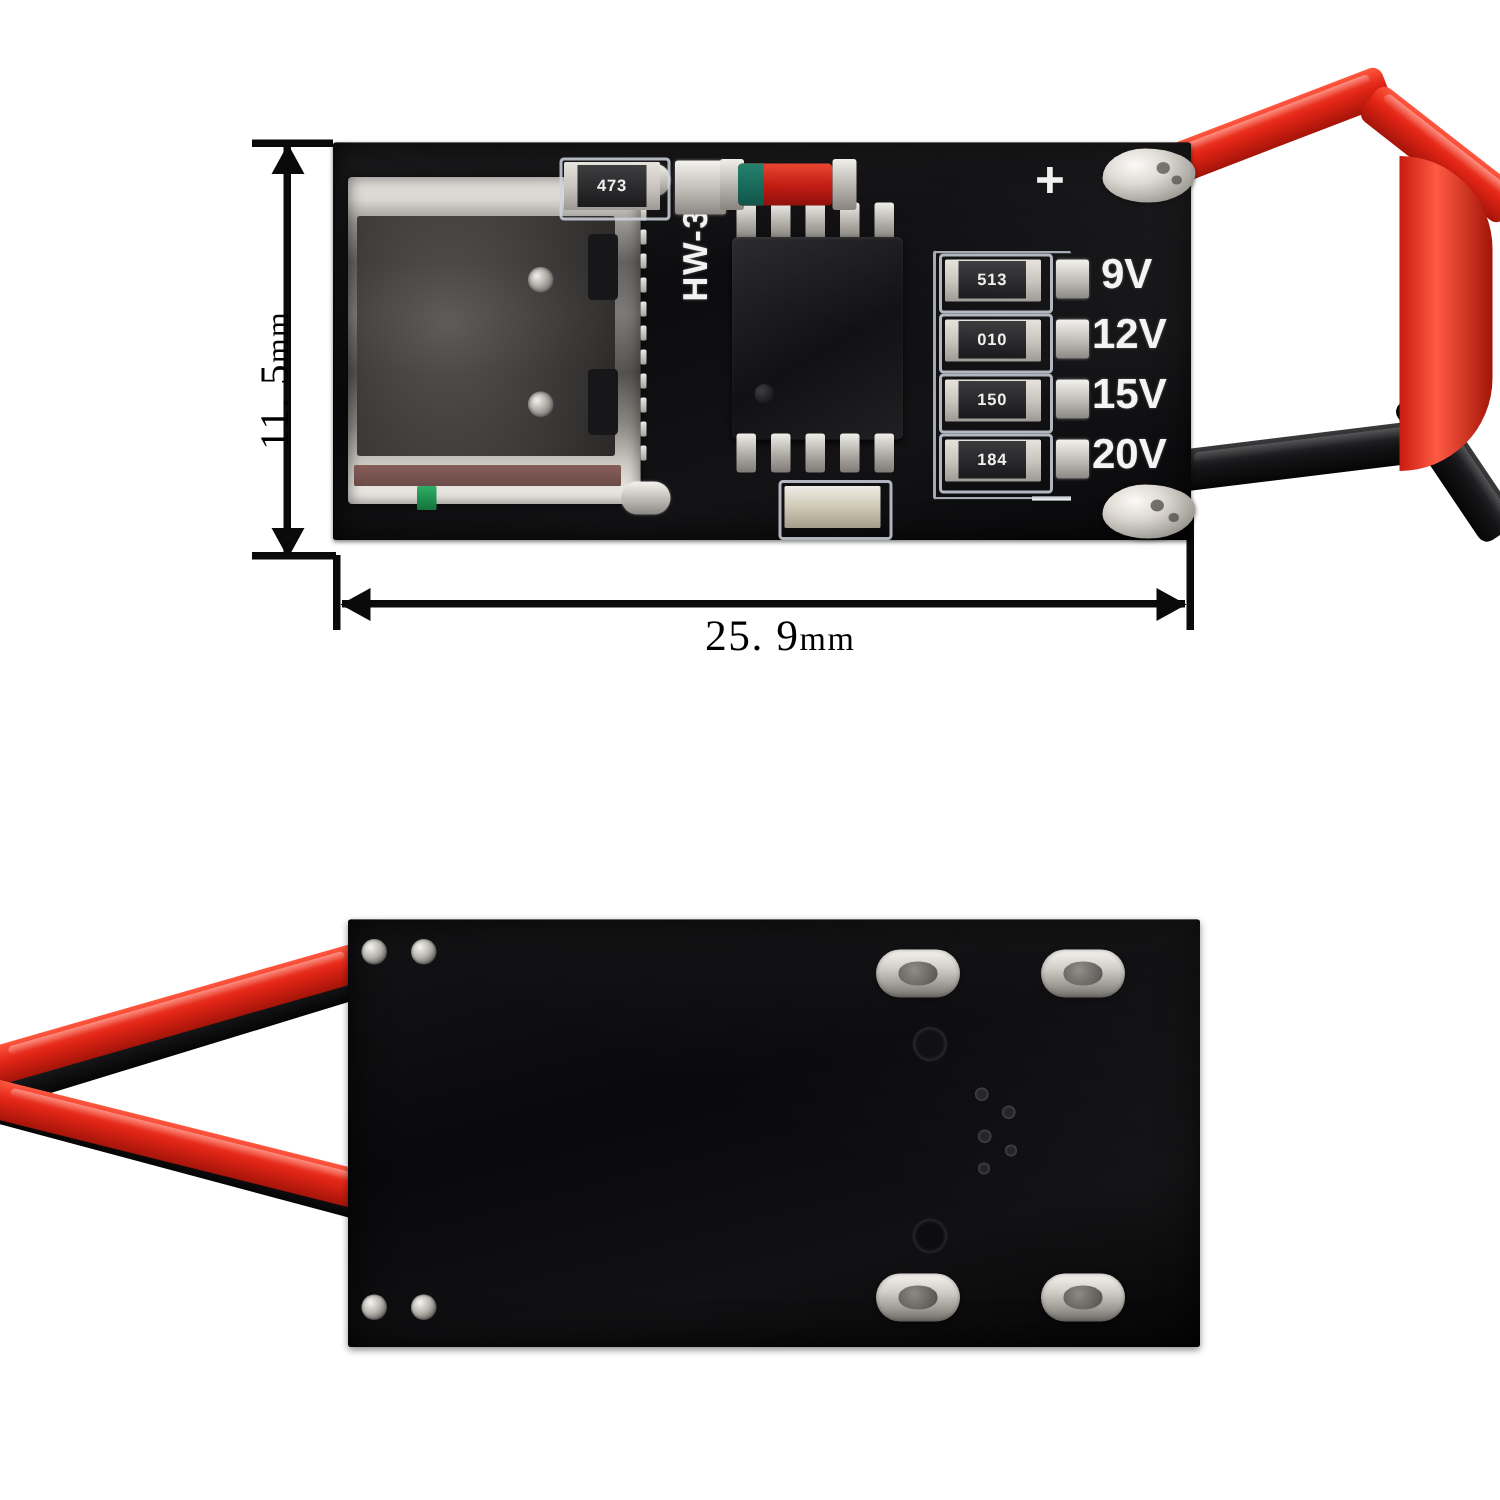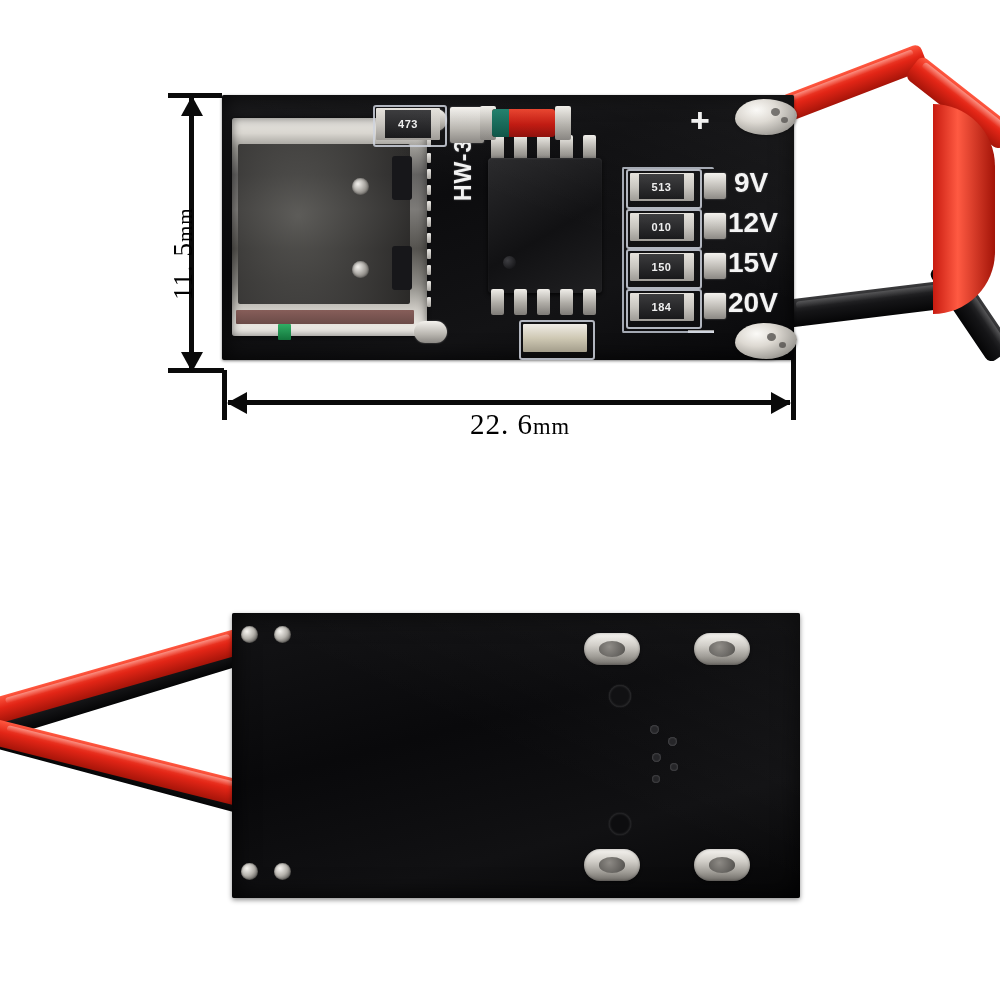--- a/index.html
+++ b/index.html
@@ -152,21 +152,21 @@
     <div class="dim-label" id="height-label" style="left:168px;top:300px;">
       <span>11. 5</span><span class="dim-unit">mm</span>
     </div>
 
     <div class="ext-line" style="left:222px;top:370px;width:5px;height:50px;"></div>
     <div class="ext-line" style="left:791px;top:344px;width:5px;height:76px;"></div>
     <div class="dim-line" style="left:228px;top:400px;width:562px;height:5px;"></div>
     <div class="arrow arrow-left" style="left:227px;top:392px;"></div>
     <div class="arrow arrow-right" style="left:771px;top:392px;"></div>
     <div class="dim-label" id="width-label" style="left:470px;top:408px;">
-      <span>22. 6</span><span class="dim-unit">mm</span>
+      <span>25. 9</span><span class="dim-unit">mm</span>
     </div>
 
     <div class="wire wire-red" style="left:784px;top:96px;width:150px;height:27px;transform:rotate(-21deg);transform-origin:left center;">
       <div class="wire-gloss"></div>
     </div>
     <div class="wire wire-red" style="left:913px;top:52px;width:120px;height:28px;transform:rotate(38deg);transform-origin:left center;">
       <div class="wire-gloss"></div>
     </div>
     <div class="wire wire-black" style="left:786px;top:300px;width:175px;height:28px;transform:rotate(-7deg);transform-origin:left center;">
       <div class="wire-gloss" style="opacity:.45;"></div>

